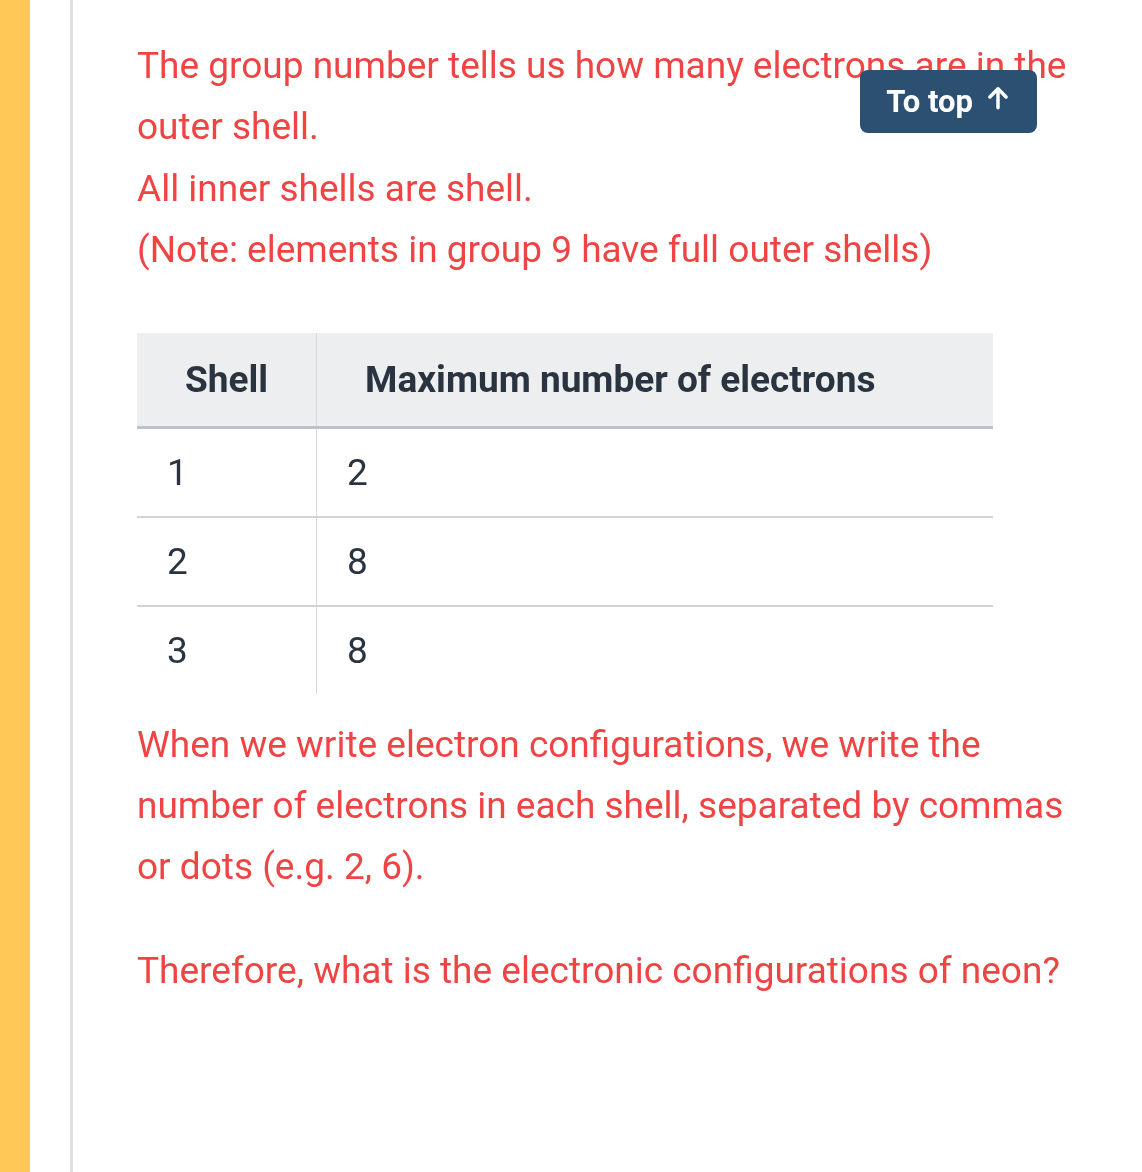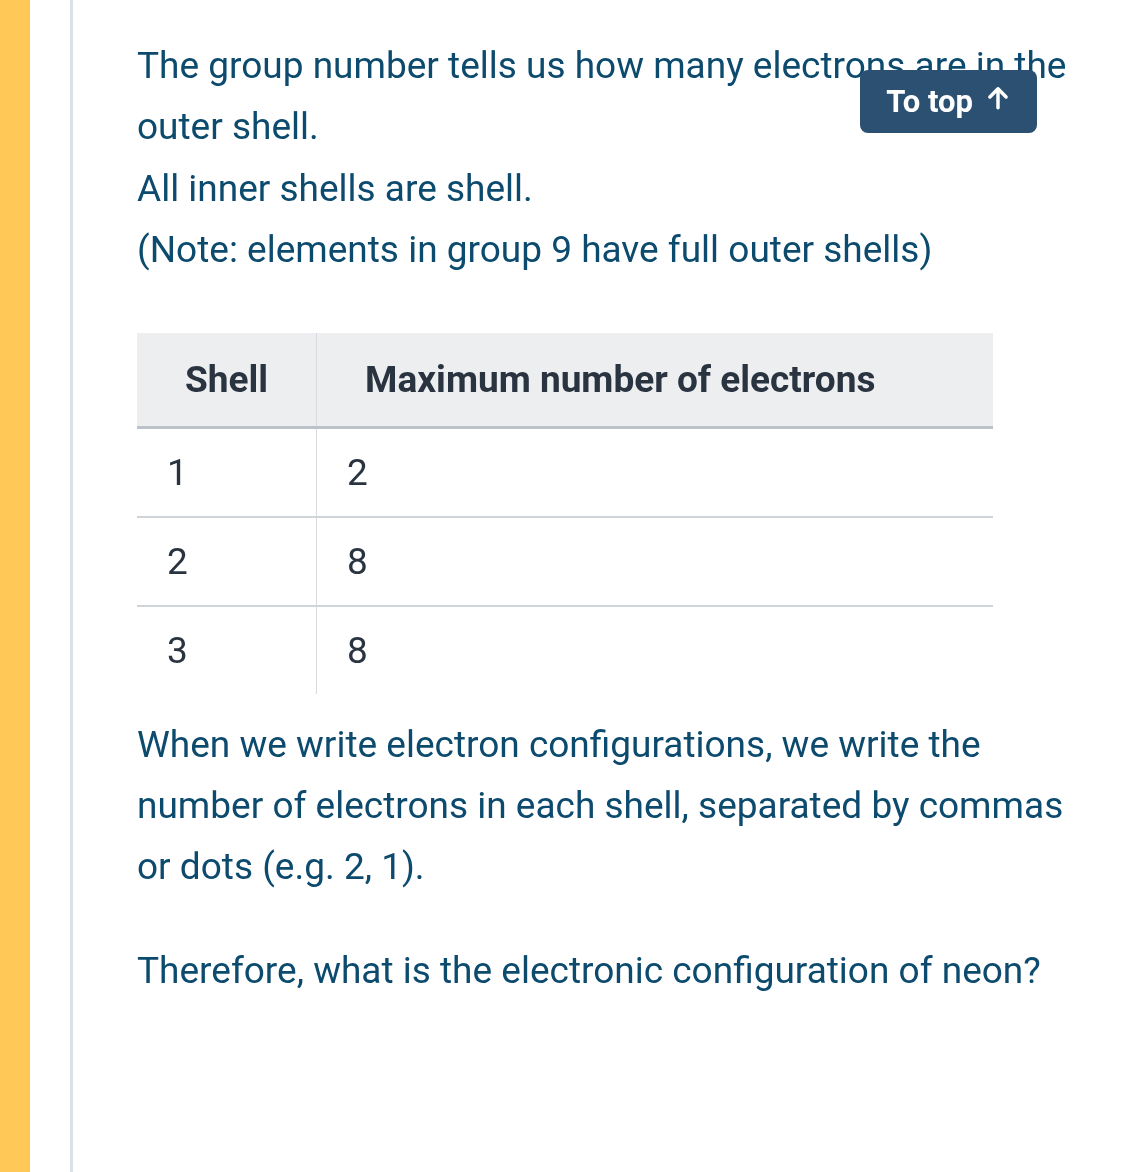--- a/index.html
+++ b/index.html
@@ -28,21 +28,21 @@
   }
   .content {
     position: absolute;
     left: 137px;
     top: 35px;
     width: 930px;
   }
   .para {
     font-size: 37px;
     line-height: 1.66;
-    color: #0c4a6e;
+    color: #ef4444;
     margin-bottom: 0;
   }
   .para + .para.spacer-top {
     margin-top: 42px;
   }
   table.shell-table {
     border-collapse: collapse;
     width: 856px;
     margin-top: 52px;
     margin-bottom: 0;
@@ -126,22 +126,22 @@
         <td>2</td>
         <td>8</td>
       </tr>
       <tr>
         <td>3</td>
         <td>8</td>
       </tr>
     </tbody>
   </table>
 
-  <p class="para post-table">When we write electron configurations, we write the number of electrons in each shell, separated by commas or dots (e.g. 2, 1).</p>
-  <p class="para spacer-top">Therefore, what is the electronic configuration of neon?</p>
+  <p class="para post-table">When we write electron configurations, we write the number of electrons in each shell, separated by commas or dots (e.g. 2, 6).</p>
+  <p class="para spacer-top">Therefore, what is the electronic configurations of neon?</p>
 
 </div>
 
 <button class="to-top">
   <span>To top</span>
   <span>
     <svg viewBox="0 0 24 24" fill="none" stroke="#ffffff" stroke-width="3.2" stroke-linecap="round" stroke-linejoin="round">
       <line x1="12" y1="21" x2="12" y2="4"></line>
       <polyline points="4.5 11 12 3.5 19.5 11"></polyline>
     </svg>

